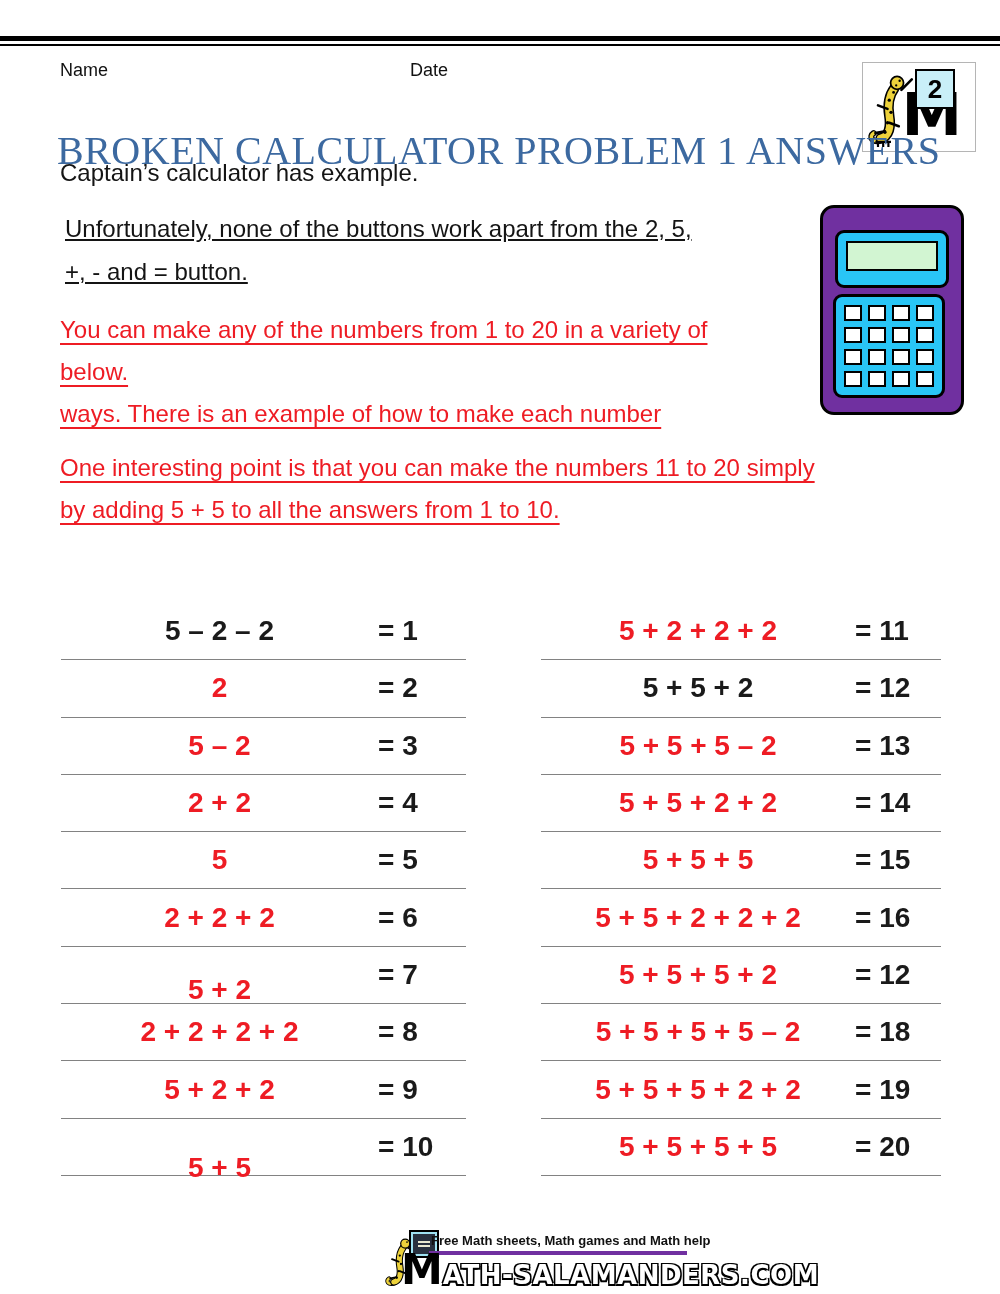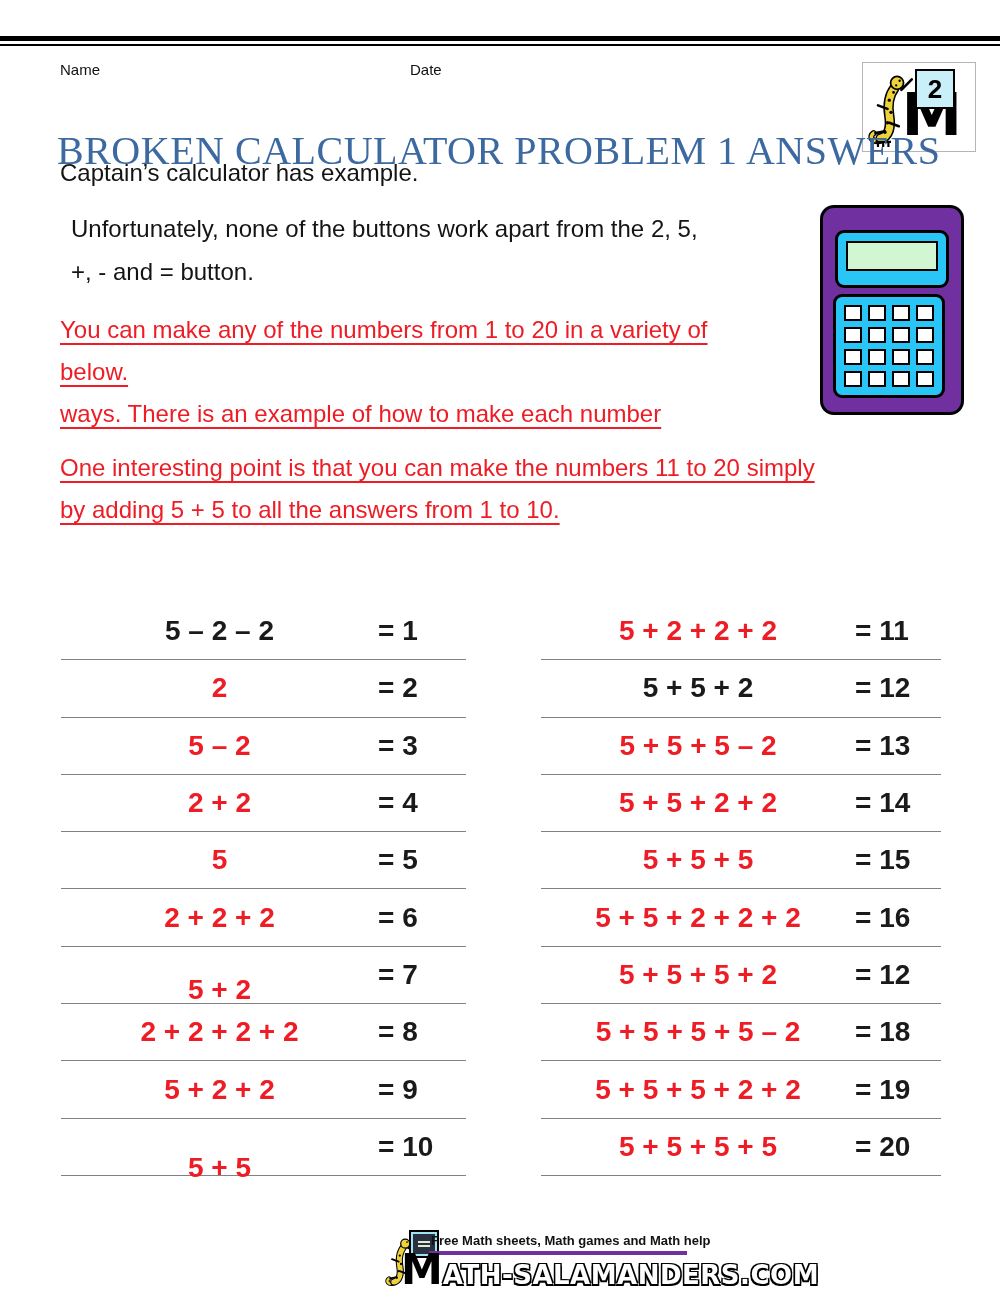--- a/index.html
+++ b/index.html
@@ -8,21 +8,21 @@
     font-family:"Liberation Sans", sans-serif;color:#1a1a1a;overflow:hidden;
   }
   .abs{position:absolute;}
 
   
   .top-border{
     left:0;top:36px;width:1000px;height:3px;
     border-top:5px solid #000;border-bottom:2px solid #000;background:#fff;
   }
 
-  .field-label{font-size:15px;line-height:20px;color:#111;}
+  .field-label{font-size:18px;line-height:20px;color:#111;}
 
   .page-title{
     left:57px;top:98px;width:800px;line-height:52px;
     font-family:"Liberation Serif", serif;font-size:40px;letter-spacing:.5px;
     color:#3c69a0;white-space:nowrap;font-weight:400;
   }
 
   .para{font-size:24px;color:#141414;}
   .para .tline{display:block;line-height:43px;white-space:nowrap;}
   .red-para{font-size:24px;}
@@ -116,21 +116,21 @@
     <span>2</span>
   </div>
 </div>
 
 <h1 class="abs page-title" style="color: rgb(60, 105, 160);">BROKEN CALCULATOR PROBLEM 1 ANSWERS</h1>
 
 <div class="abs para" style="left:60px;top:151px;">
   <span class="tline">Captain’s calculator has example.</span>
 </div>
 
-<div class="abs para" style="left:71px;top:207px;">
+<div class="abs para" style="left:65px;top:207px;text-decoration:underline;">
   <span class="tline">Unfortunately, none of the buttons work apart from the 2, 5,</span>
   <span class="tline">+, - and = button.</span>
 </div>
 
 <div class="abs red-para" style="left:60px;top:309px;color:#ee1c24;">
   <span class="tline">You can make any of the numbers from 1 to 20 in a variety of</span>
   <span class="tline">below.</span>
   <span class="tline">ways. There is an example of how to make each number</span>
 </div>
 

